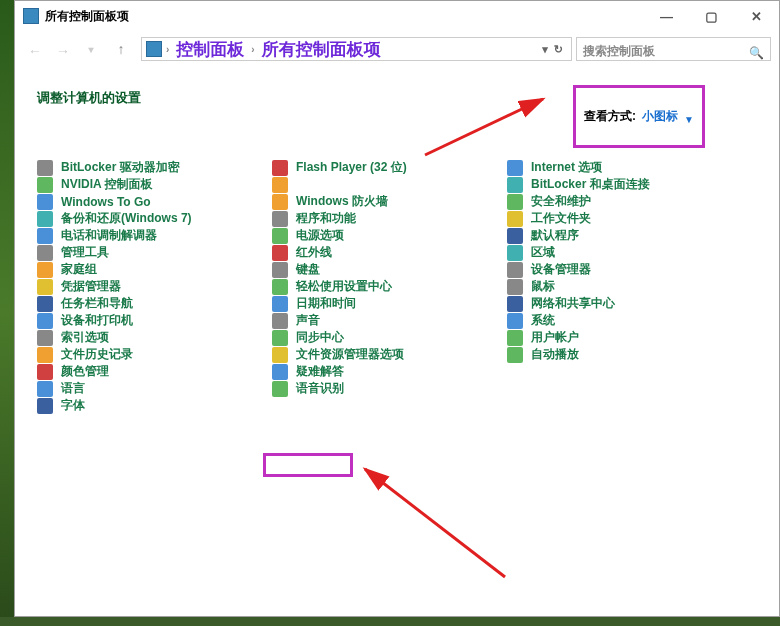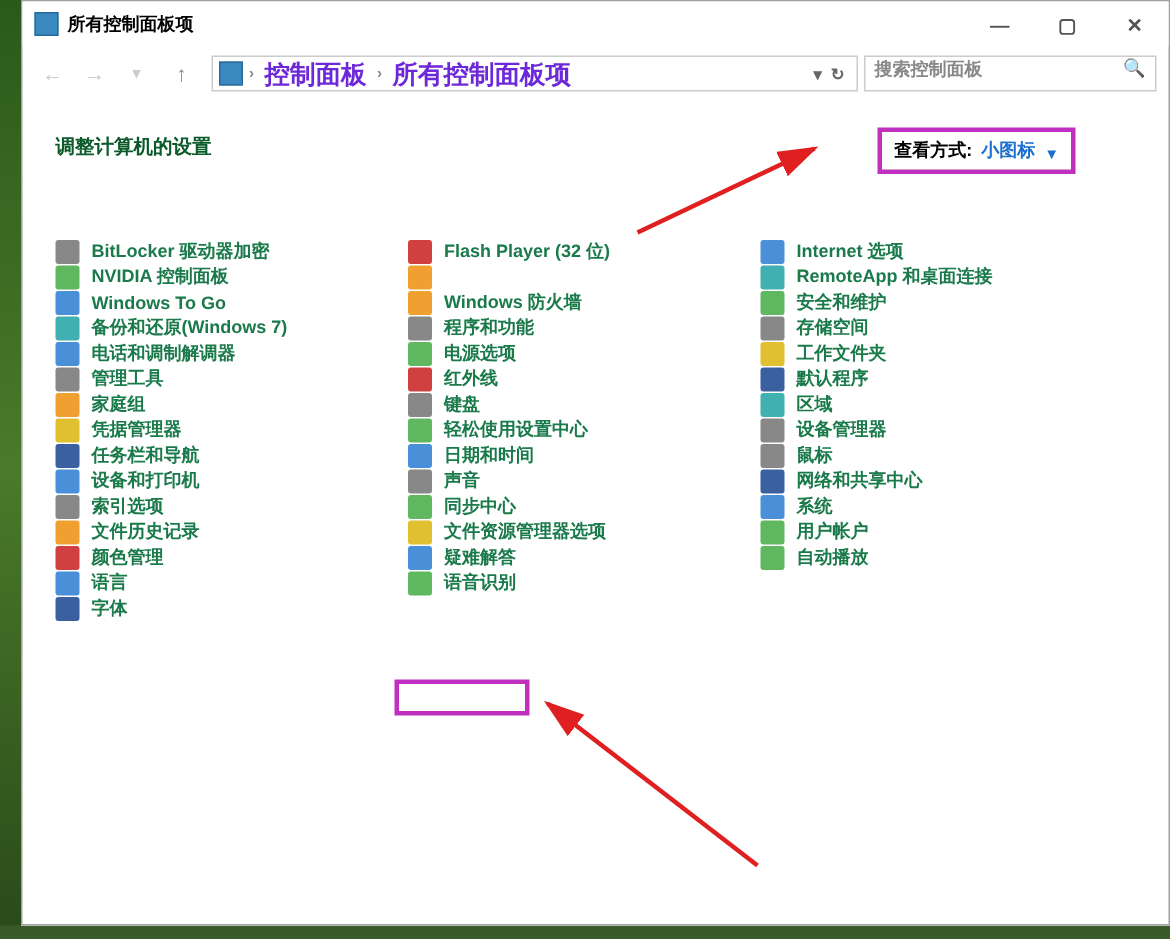--- a/index.html
+++ b/index.html
@@ -92,42 +92,42 @@
       width: 16px; height: 16px; background:#3a8ac0; border:1px solid #2a6a9a;
     }
     .bc { font-size: 17px; color: #6d28d9; padding: 0 3px; }
     .bc-sep { color: #888; font-size: 10px; padding: 0 2px; }
     .addr-right { margin-left:auto; display:flex; gap:6px; color:#666; font-size:11px; padding-right:4px;}
     .searchbox {
       width: 195px;
       height: 24px;
       border: 1px solid #ccc;
       display: flex;
-      align-items: flex-start;
+      align-items: flex-end;
       padding: 0 6px;
       color: #888;
       justify-content: space-between;
     }
     .search-placeholder { color:#888; font-size:12px; }
     .search-icon { color:#888; font-size:12px; }
     
     .content {
       padding: 22px 22px 0 22px;
       position: relative;
     }
     .heading {
       font-size: 13px;
       color: #0a5a2a;
       margin-bottom: 10px;
     }
     .viewby {
       position: absolute;
-      top: 18px; right: 62px;
+      top: 18px; right: 74px;
       border: 3px solid #c030c0;
-      padding: 4px 8px;
+      padding: 20px 8px;
       display: flex; align-items:flex-end; gap:6px;
       font-size: 12px;
     }
     .viewby .label { color:#000; }
     .viewby .link { color:#1a6fcf; }
     .viewby .chev { color:#1a6fcf; font-size:10px; }
     
     .grid {
       display: flex;
       margin-top: 52px;
@@ -347,29 +347,25 @@
             <span class="label">语音识别</span>
           </div>
         </div>
         <div class="col">
           <div class="item">
             <div class="icn i-blue"></div>
             <span class="label">Internet 选项</span>
           </div>
           <div class="item">
             <div class="icn i-cyan"></div>
-            <span class="label">RemoteApp 和桌面连接</span>
+            <span class="label">BitLocker 和桌面连接</span>
           </div>
           <div class="item">
             <div class="icn i-green"></div>
             <span class="label">安全和维护</span>
-          </div>
-          <div class="item">
-            <div class="icn i-gray"></div>
-            <span class="label">存储空间</span>
           </div>
           <div class="item">
             <div class="icn i-yellow"></div>
             <span class="label">工作文件夹</span>
           </div>
           <div class="item">
             <div class="icn i-navy"></div>
             <span class="label">默认程序</span>
           </div>
           <div class="item">

